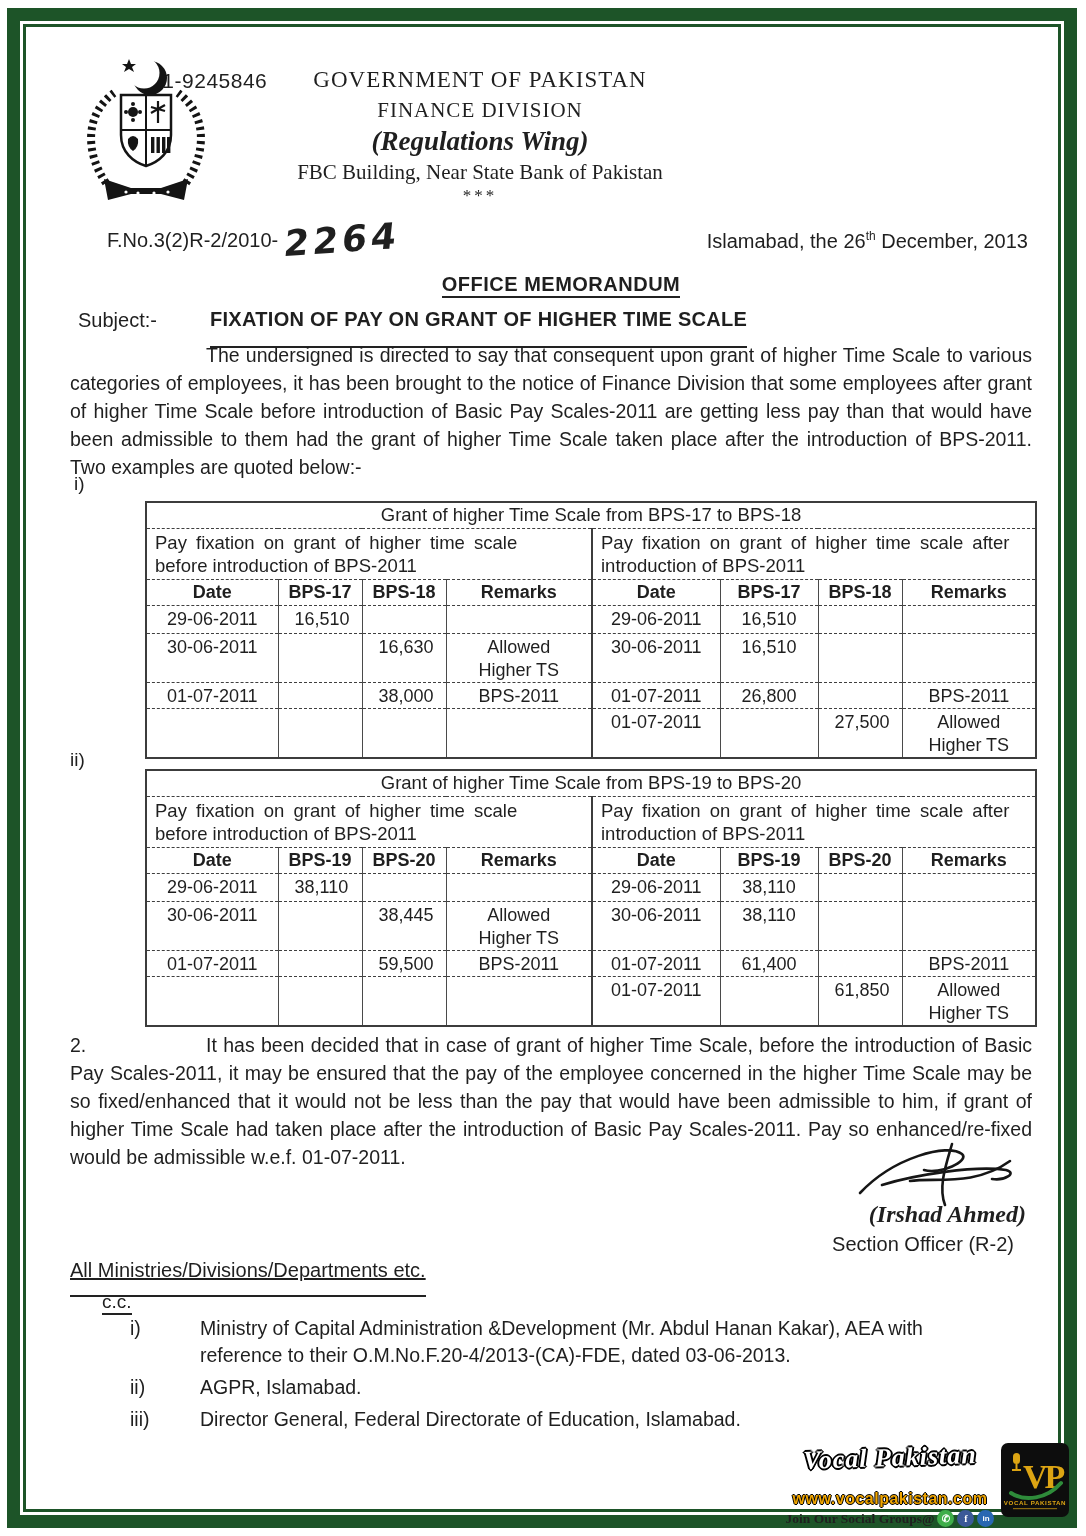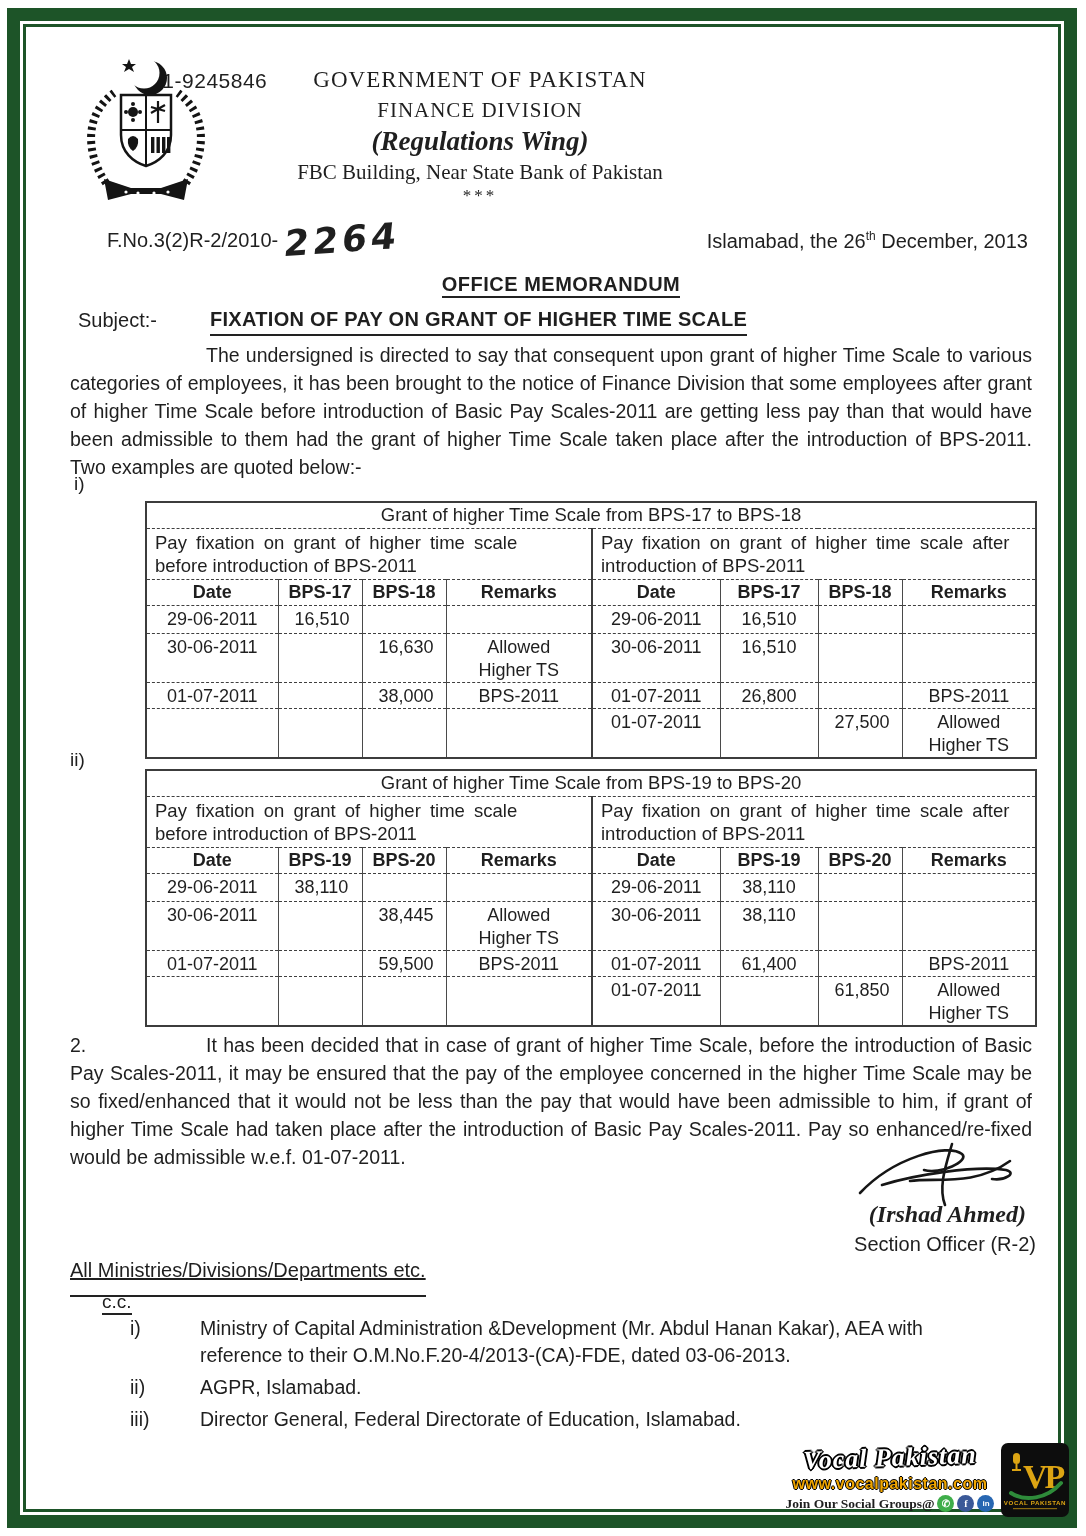--- a/index.html
+++ b/index.html
@@ -35,21 +35,21 @@
   .handwritten{
     font-family:"DejaVu Sans",sans-serif;font-size:36px;font-weight:700;line-height:34px;
     transform:rotate(-4deg) skewX(-10deg);display:inline-block;margin-left:6px;position:relative;top:-6px;letter-spacing:4px;
   }
   .fno sup{font-size:12px;}
 
   .memo-title-wrap{left:0;top:246px;width:1034px;text-align:center;text-indent:36px;}
   .memo-title{font-size:20px;font-weight:600;letter-spacing:.5px;border-bottom:2px solid #222;padding-bottom:1px;}
 
   .subject-label{left:52px;top:282px;font-size:20px;}
-  .subject-text{left:184px;top:281px;font-size:20px;font-weight:700;letter-spacing:.3px;border-bottom:2px solid #222;padding-bottom:3px;}
+  .subject-text{left:184px;top:281px;font-size:20px;font-weight:700;letter-spacing:.3px;border-bottom:2px solid #222;padding-bottom:15px;}
 
   .para{left:44px;width:962px;font-size:19.5px;line-height:28px;text-align:justify;}
   .para1{top:314px;text-indent:136px;}
   .para2{top:1004px;text-indent:136px;}
   .para2-num{position:absolute;left:0;top:0;text-indent:0;}
 
   .list-marker{font-size:19px;}
   .mk-i{left:48px;top:446px;}
   .mk-ii{left:44px;top:722px;}
 
@@ -72,39 +72,39 @@
   .memo-table tbody tr:nth-child(1){height:28px;}
   .memo-table tbody tr:nth-child(2){height:48px;}
   .memo-table tbody tr:nth-child(3){height:26px;}
   .memo-table tbody tr:nth-child(4){height:48px;}
   .memo-table .c3,.memo-table .panel-left,.memo-table .h3{border-right:2px solid #3c3c3c;}
   .memo-table td.c0,.memo-table td.c4{padding:2px 4px 0 4px;}
 
   
   .sig-scrawl{left:826px;top:1112px;}
   .sig-name{right:32px;top:1174px;font-family:"Liberation Serif",serif;font-style:italic;font-weight:700;font-size:24px;}
-  .sig-title{right:22px;top:1206px;font-size:20px;}
+  .sig-title{right:44px;top:1206px;font-size:20px;}
 
   .distribution{left:44px;top:1232px;font-size:20px;border-bottom:2px solid #222;padding-bottom:13px;text-decoration:underline;}
   .cc-label{left:76px;top:1264px;font-size:19px;border-bottom:2px solid #222;padding-bottom:0;}
   .cc-list{left:104px;top:1288px;width:880px;font-size:19.5px;line-height:27px;}
   .cc-row{display:flex;margin-bottom:5px;}
   .cc-row .mk{width:70px;flex:0 0 70px;}
   .cc-row .tx{width:780px;}
 
   
   .watermark{left:758px;top:1416px;display:flex;align-items:flex-start;gap:5px;}
   .wm-text{width:212px;text-align:center;}
   .wm-brand{
     font-family:"Liberation Serif",serif;font-style:italic;font-weight:700;font-size:26px;color:#fff;
     text-shadow:-2px 0 #000,2px 0 #000,0 -2px #000,0 2px #000,-1px -1px #000,1px 1px #000,1px -1px #000,-1px 1px #000;
     transform:rotate(-2deg);letter-spacing:1px;white-space:nowrap;
   }
   .wm-url{
-    font-size:16px;font-weight:700;color:#f0a500;margin-top:2px;letter-spacing:.5px;white-space:nowrap;
+    font-size:16px;font-weight:700;color:#f0a500;margin-top:17px;letter-spacing:.5px;white-space:nowrap;
     text-shadow:-1px 0 #000,1px 0 #000,0 -1px #000,0 1px #000;
   }
   .wm-social{font-family:"Liberation Serif",serif;font-size:13.5px;font-weight:700;margin-top:2px;display:flex;align-items:center;justify-content:center;gap:3px;white-space:nowrap;}
   .soc{display:inline-flex;width:17px;height:17px;border-radius:50%;color:#fff;font-size:10px;font-weight:700;align-items:center;justify-content:center;font-family:"Liberation Sans",sans-serif;}
   .soc.wa{background:#3fae4a;}
   .soc.fb{background:#3b5998;font-family:"Liberation Serif",serif;}
   .soc.li{background:#2867b2;font-size:8px;}
 </style>
 </head>
 <body>

